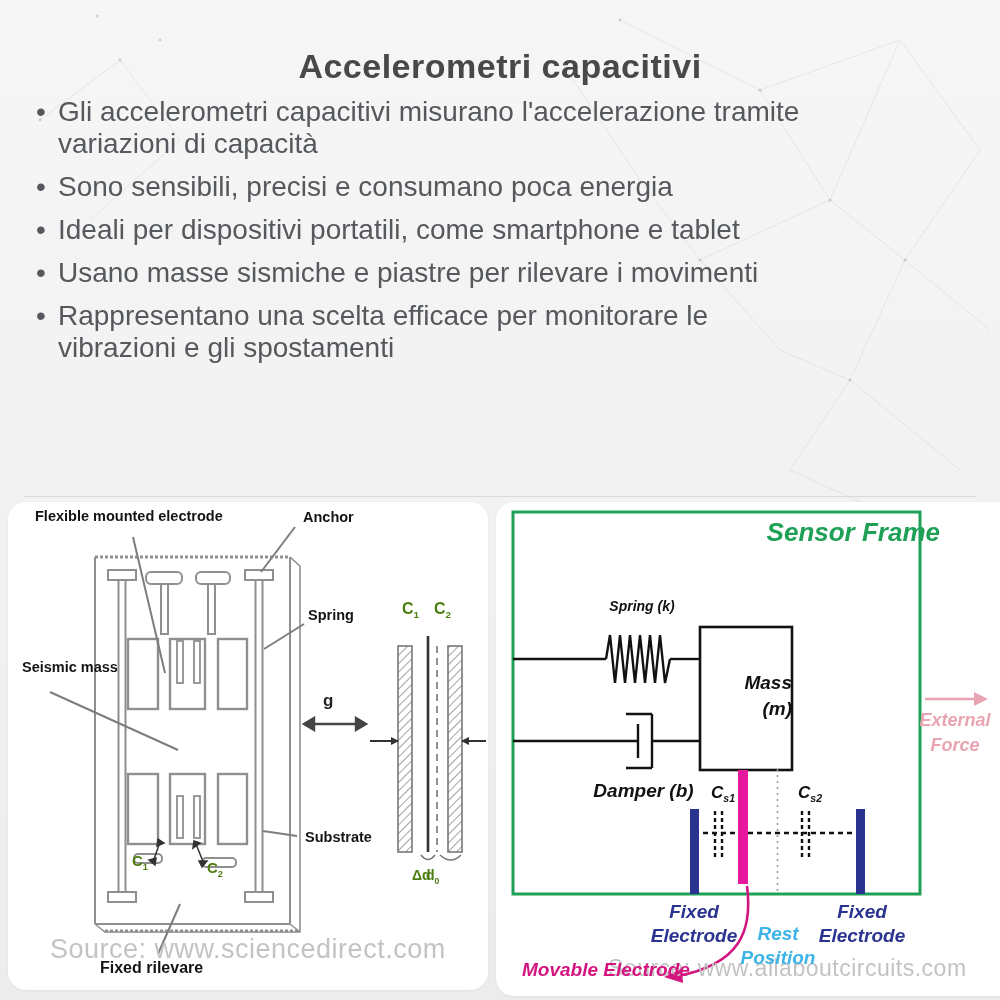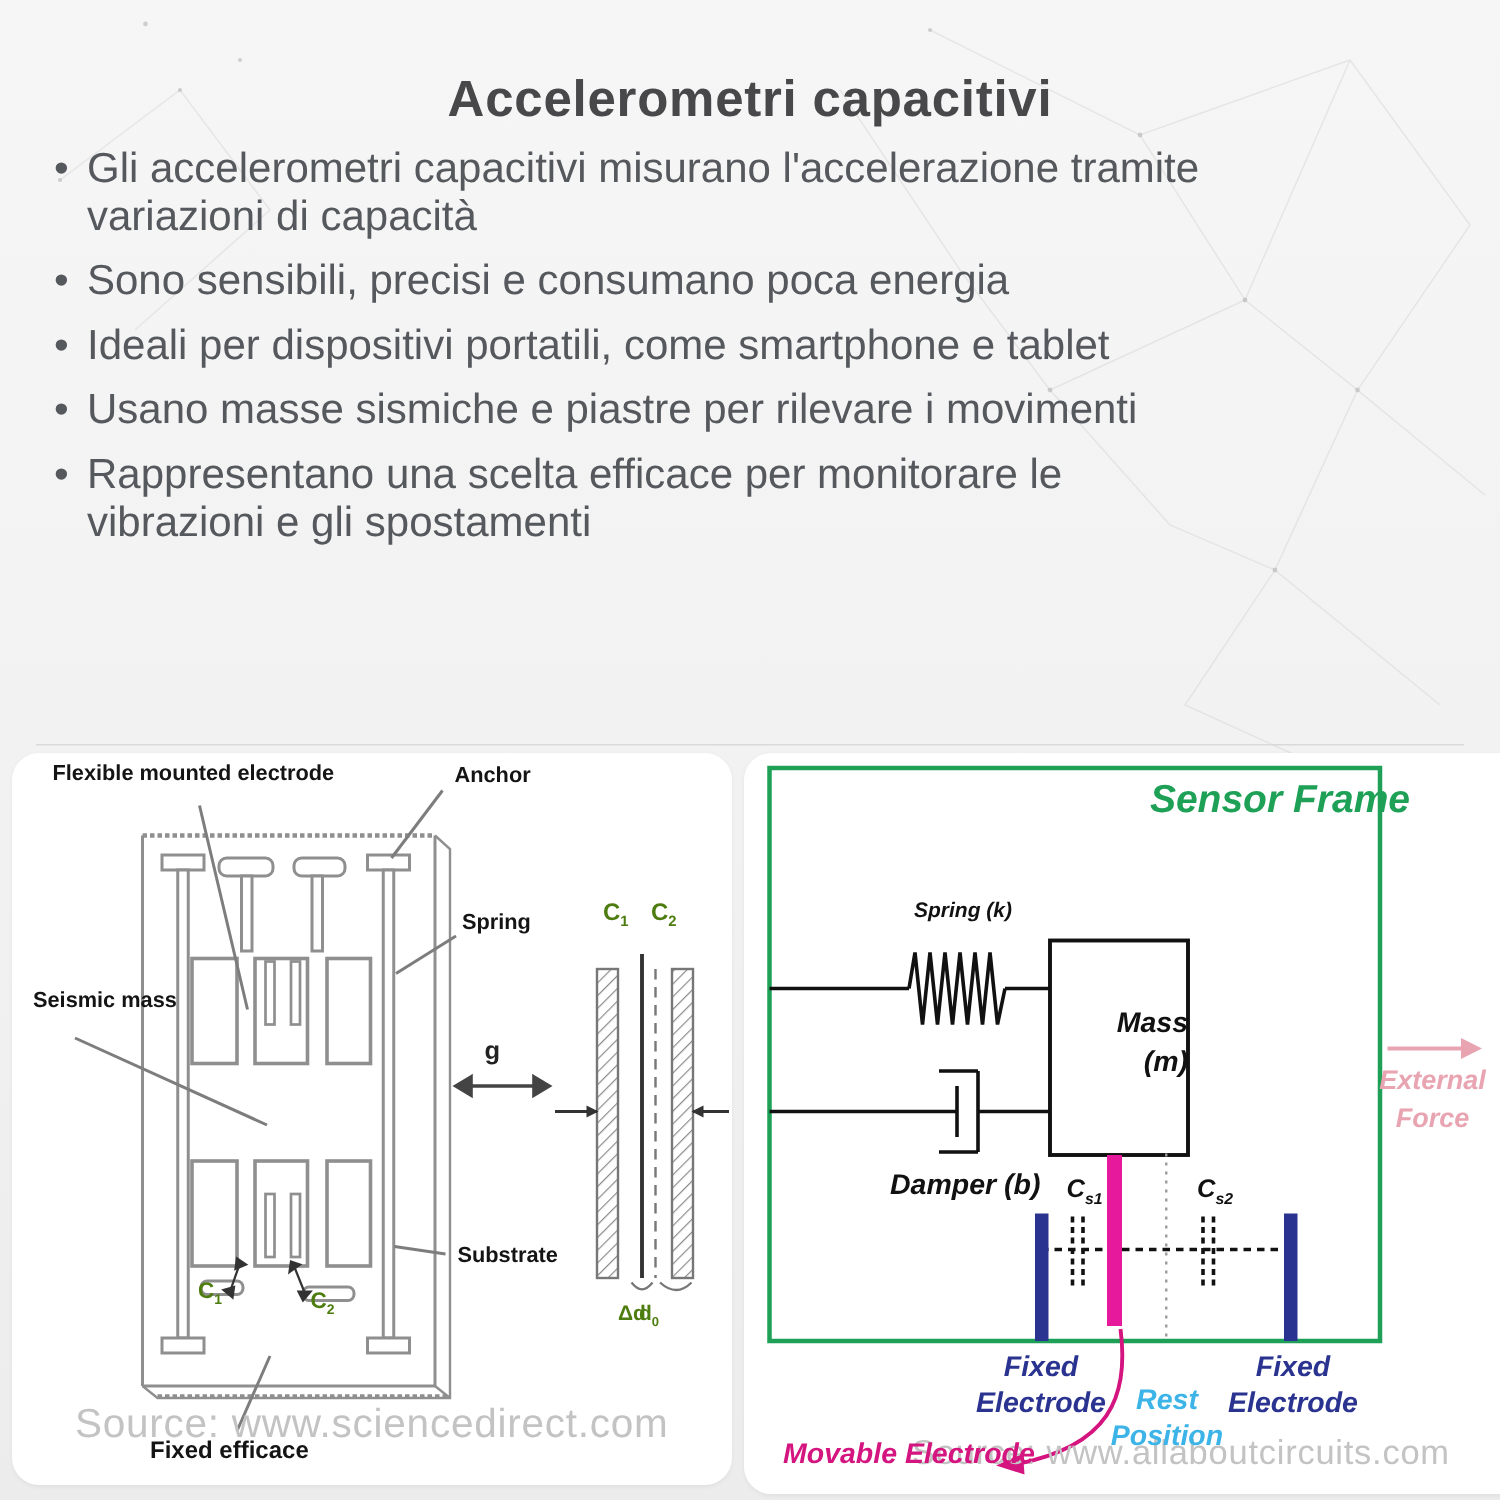--- a/index.html
+++ b/index.html
@@ -195,21 +195,21 @@
       <polygon points="306,216 296,222 306,228"></polygon>
       <polygon points="348,216 358,222 348,228"></polygon>
     </g>
   </svg>
 
   <div class="lbl" style="left:27px;top:6px;">Flexible mounted electrode</div>
   <div class="lbl" style="left:295px;top:7px;">Anchor</div>
   <div class="lbl" style="left:300px;top:105px;">Spring</div>
   <div class="lbl" style="left:2px;top:157px;margin-left:12px;">Seismic mass</div>
   <div class="lbl" style="left:297px;top:327px;">Substrate</div>
-  <div class="lbl" style="left:92px;top:457px;font-size:16px;">Fixed efficace</div>
+  <div class="lbl" style="left:92px;top:457px;font-size:16px;">Fixed rilevare</div>
 
   <div class="cap-lbl" style="left:124px;top:350px;"><span>C</span><sub>1</sub></div>
   <div class="cap-lbl" style="left:199px;top:357px;"><span>C</span><sub>2</sub></div>
 
   <div class="cap-lbl" style="left:394px;top:98px;font-size:16px;"><span>C</span><sub>1</sub></div>
   <div class="cap-lbl" style="left:426px;top:98px;font-size:16px;"><span>C</span><sub>2</sub></div>
 
   <div class="g-lbl">g</div>
 
   <div class="cap-lbl" style="left:404px;top:365px;font-size:14px;">Δd</div>

